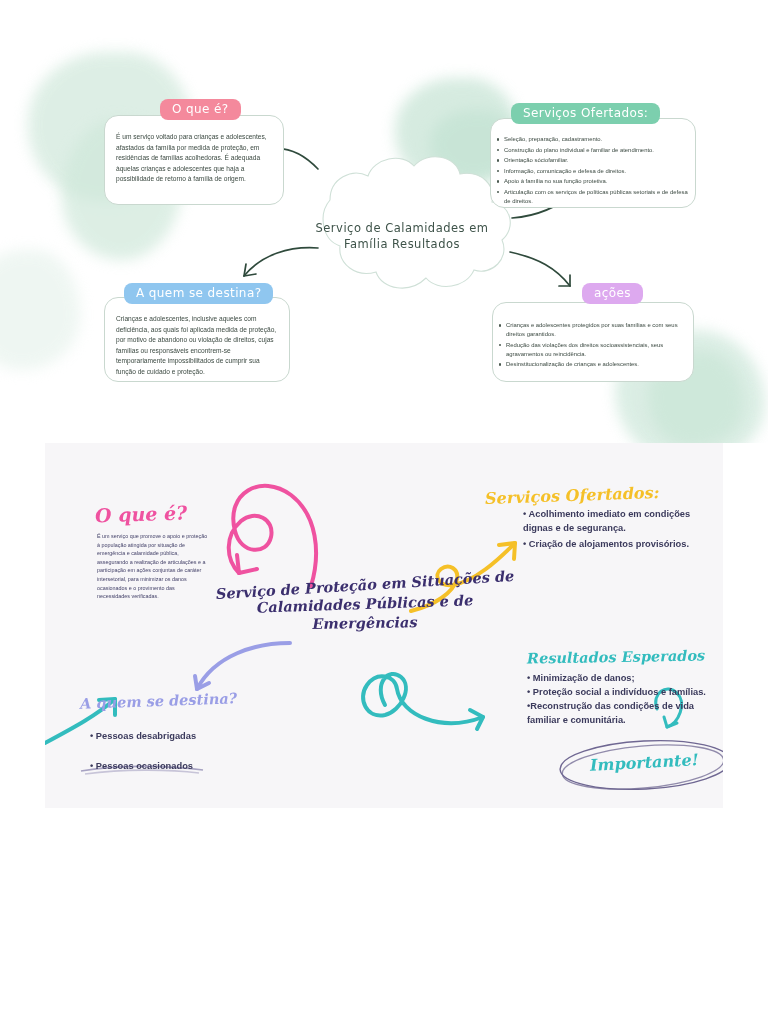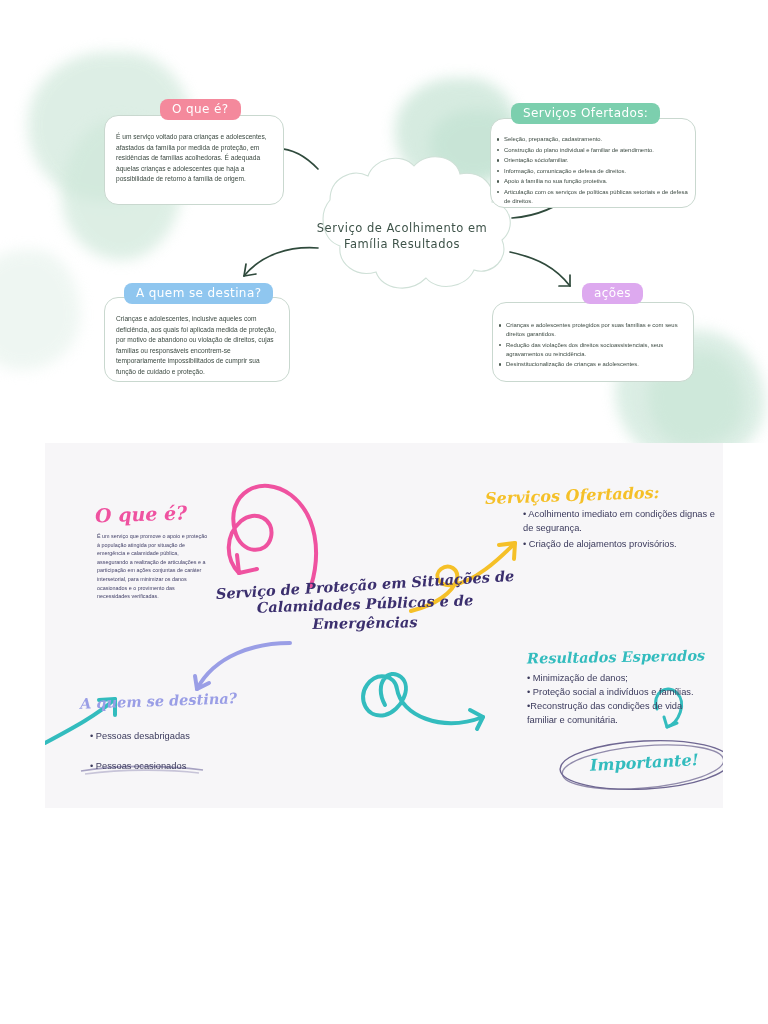--- a/index.html
+++ b/index.html
@@ -77,21 +77,21 @@
     position:absolute;white-space:nowrap;
     font-family:"DejaVu Serif", serif;
     font-style:italic;font-weight:bold;
   }
   .b2-text{
     position:absolute;
     color:#3b3a5c;
     font-family:"Liberation Sans", sans-serif;
   }
   .b2-body-sm{font-size:5.4px;line-height:8.6px;color:#45436a;}
-  .b2-body-lg{font-size:9.3px;line-height:14px;color:#3b3a5c;}
+  .b2-body-lg{font-size:9.3px;line-height:14px;color:#3b3a5c;font-weight:bold;}
   svg{position:absolute;left:0;top:0;overflow:visible;}
 </style>
 </head>
 <body>
 
 <div class="page">
 
   <div class="board1">
 
     <div class="wash wash-a"></div>
@@ -131,21 +131,21 @@
       </g>
 
       <g stroke="#2f4a3c" fill="none" stroke-width="1.7" stroke-linecap="round">
         <path d="M510 252 C538 258 556 268 570 286"></path>
         <path d="M570 286 l-11 0 M570 286 l0 -11"></path>
       </g>
     </svg>
 
     <div class="cloud-wrap">
       <div class="cloud-title">
-        <div>Serviço de Acolhimento em</div>
+        <div>Serviço de Calamidades em</div>
         <div>Família Resultados</div>
       </div>
     </div>
 
     <div class="card" style="left:104px;top:115px;width:180px;height:90px;">
       <div class="body">É um serviço voltado para crianças e adolescentes, afastados da família por medida de proteção, em residências de famílias acolhedoras. É adequada àquelas crianças e adolescentes que haja a possibilidade de retorno à família de origem.</div>
     </div>
     <div class="pill" style="left:160px;top:99px;background:#f4899c;">O que é?</div>
 
     <div class="card" style="left:490px;top:118px;width:206px;height:90px;">

